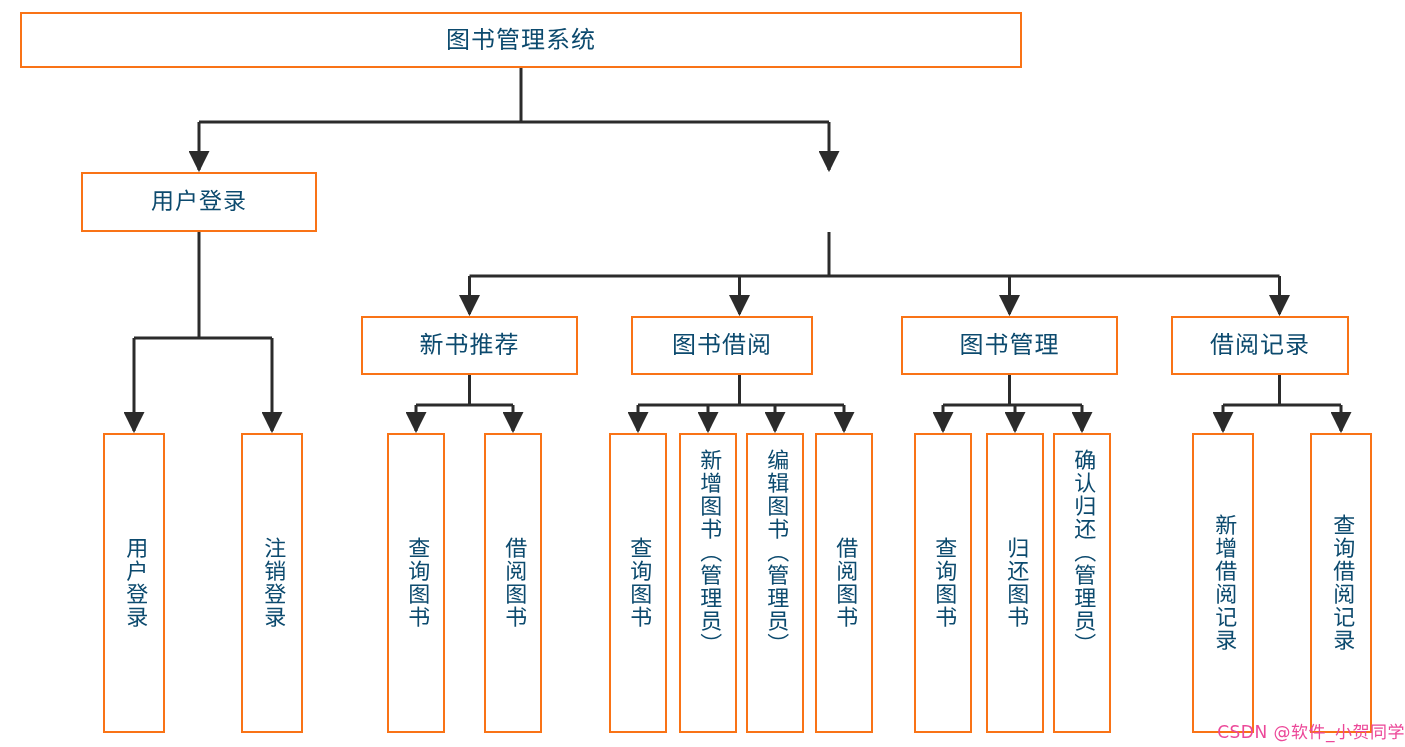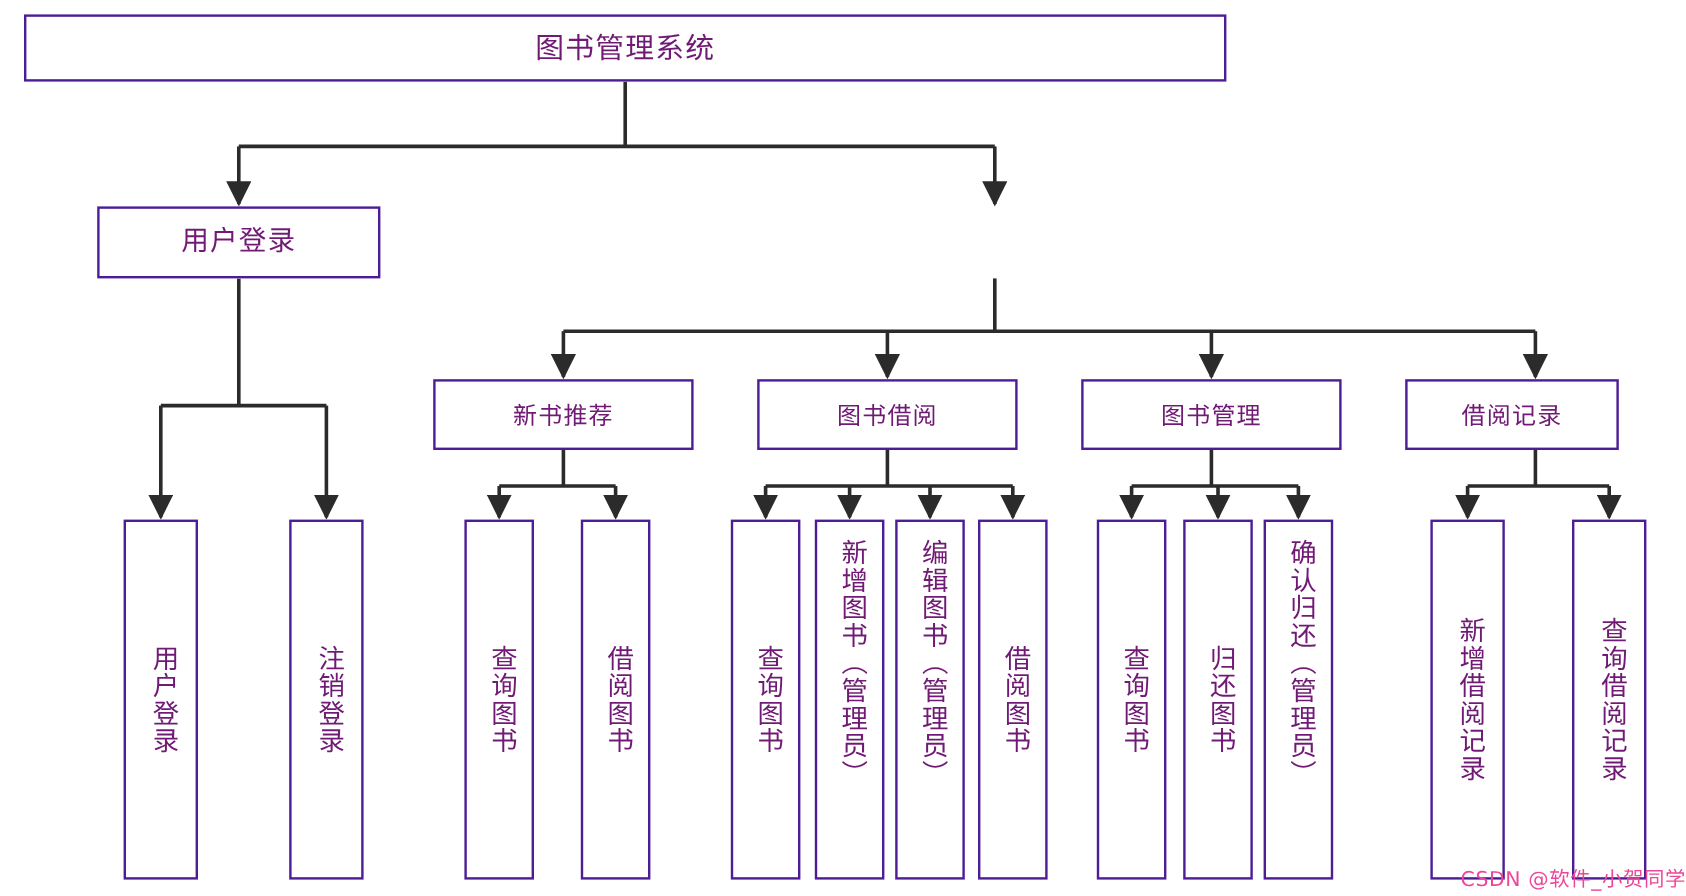--- a/index.html
+++ b/index.html
@@ -24,36 +24,36 @@
     left: 0;
     top: 0;
     width: 1405px;
     height: 747px;
     pointer-events: none;
   }
   .node {
     position: absolute;
     box-sizing: border-box;
     background: #ffffff;
-    border: 2px solid #4c1d95;
+    border: 2px solid #f97316;
     display: flex;
     align-items: center;
     justify-content: center;
     text-align: center;
-    color: #701a75;
+    color: #0c4a6e;
     z-index: 2;
   }
   .node.root {
     font-size: 24px;
   }
   .node.level2 {
     font-size: 23px;
   }
   .node.level3 {
-    font-size: 20px;
+    font-size: 24px;
   }
   .node.leaf {
     font-size: 22px;
     padding: 14px 0;
     align-items: flex-start;
   }
   .node.leaf.centered {
     align-items: center;
   }
   .vtext {
@@ -131,21 +131,21 @@
     <span class="htext">图书管理系统</span>
   </div>
 
   <div class="node level2" style="left: 81px; top: 172px; width: 236px; height: 60px;">
     <span class="htext">用户登录</span>
   </div>
 
   <div class="node level3" style="left: 361px; top: 316px; width: 217px; height: 59px;">
     <span class="htext">新书推荐</span>
   </div>
-  <div class="node level3" style="left: 631px; top: 316px; width: 217px; height: 59px;">
+  <div class="node level3" style="left: 631px; top: 316px; width: 182px; height: 59px;">
     <span class="htext">图书借阅</span>
   </div>
   <div class="node level3" style="left: 901px; top: 316px; width: 217px; height: 59px;">
     <span class="htext">图书管理</span>
   </div>
   <div class="node level3" style="left: 1171px; top: 316px; width: 178px; height: 59px; justify-content: center;">
     <span class="htext">借阅记录</span>
   </div>
 
   <div class="node leaf centered" style="left: 103px; top: 433px; width: 62px; height: 300px;">

